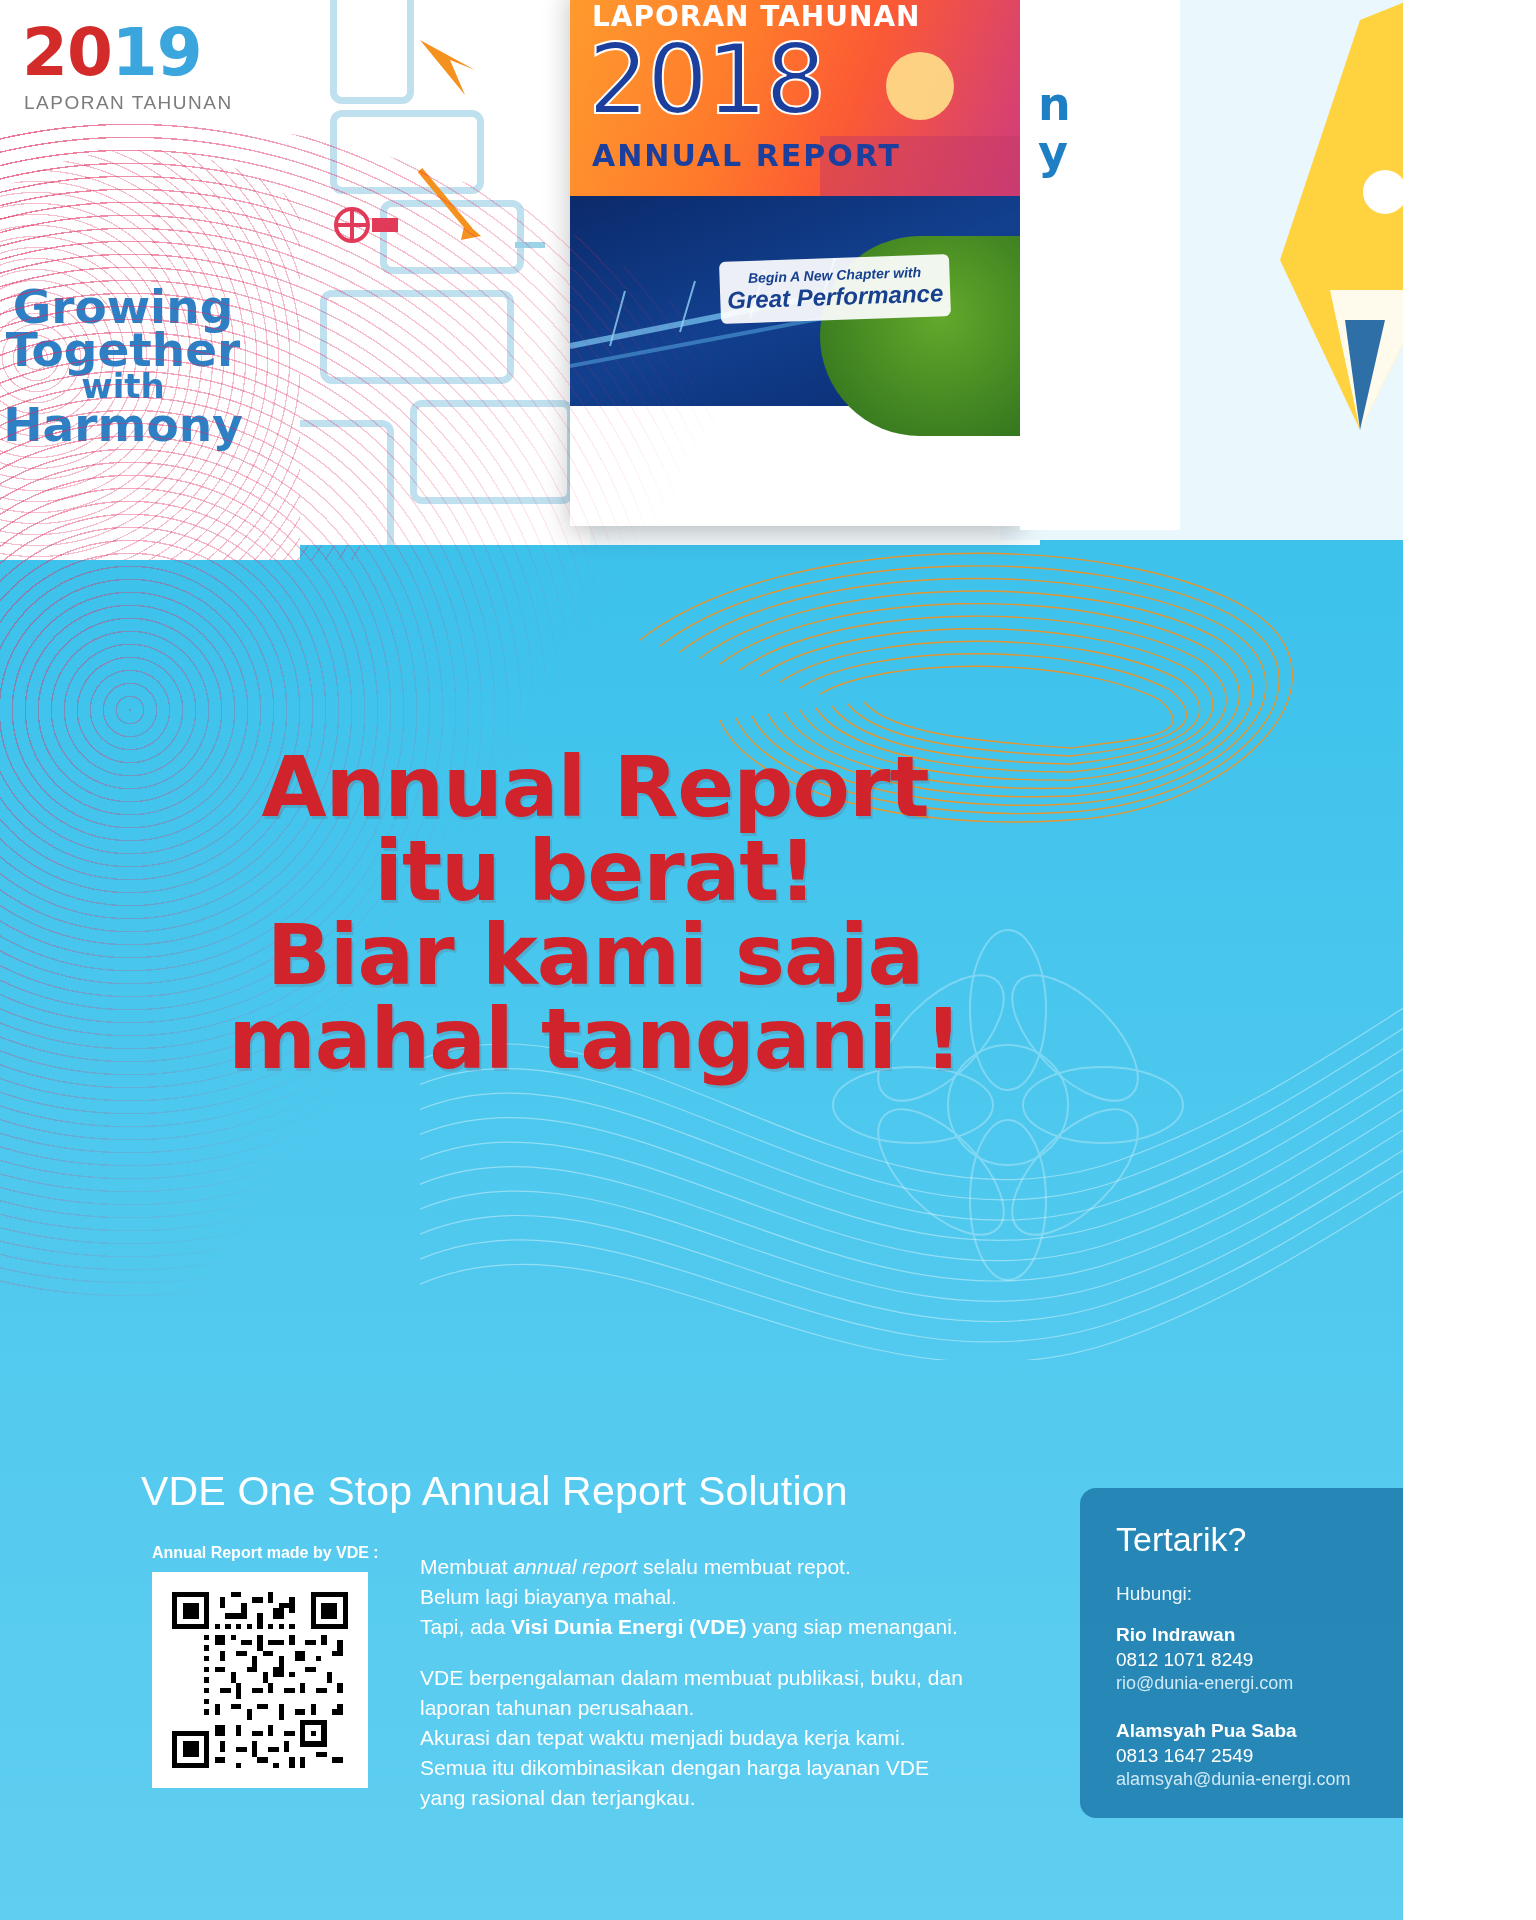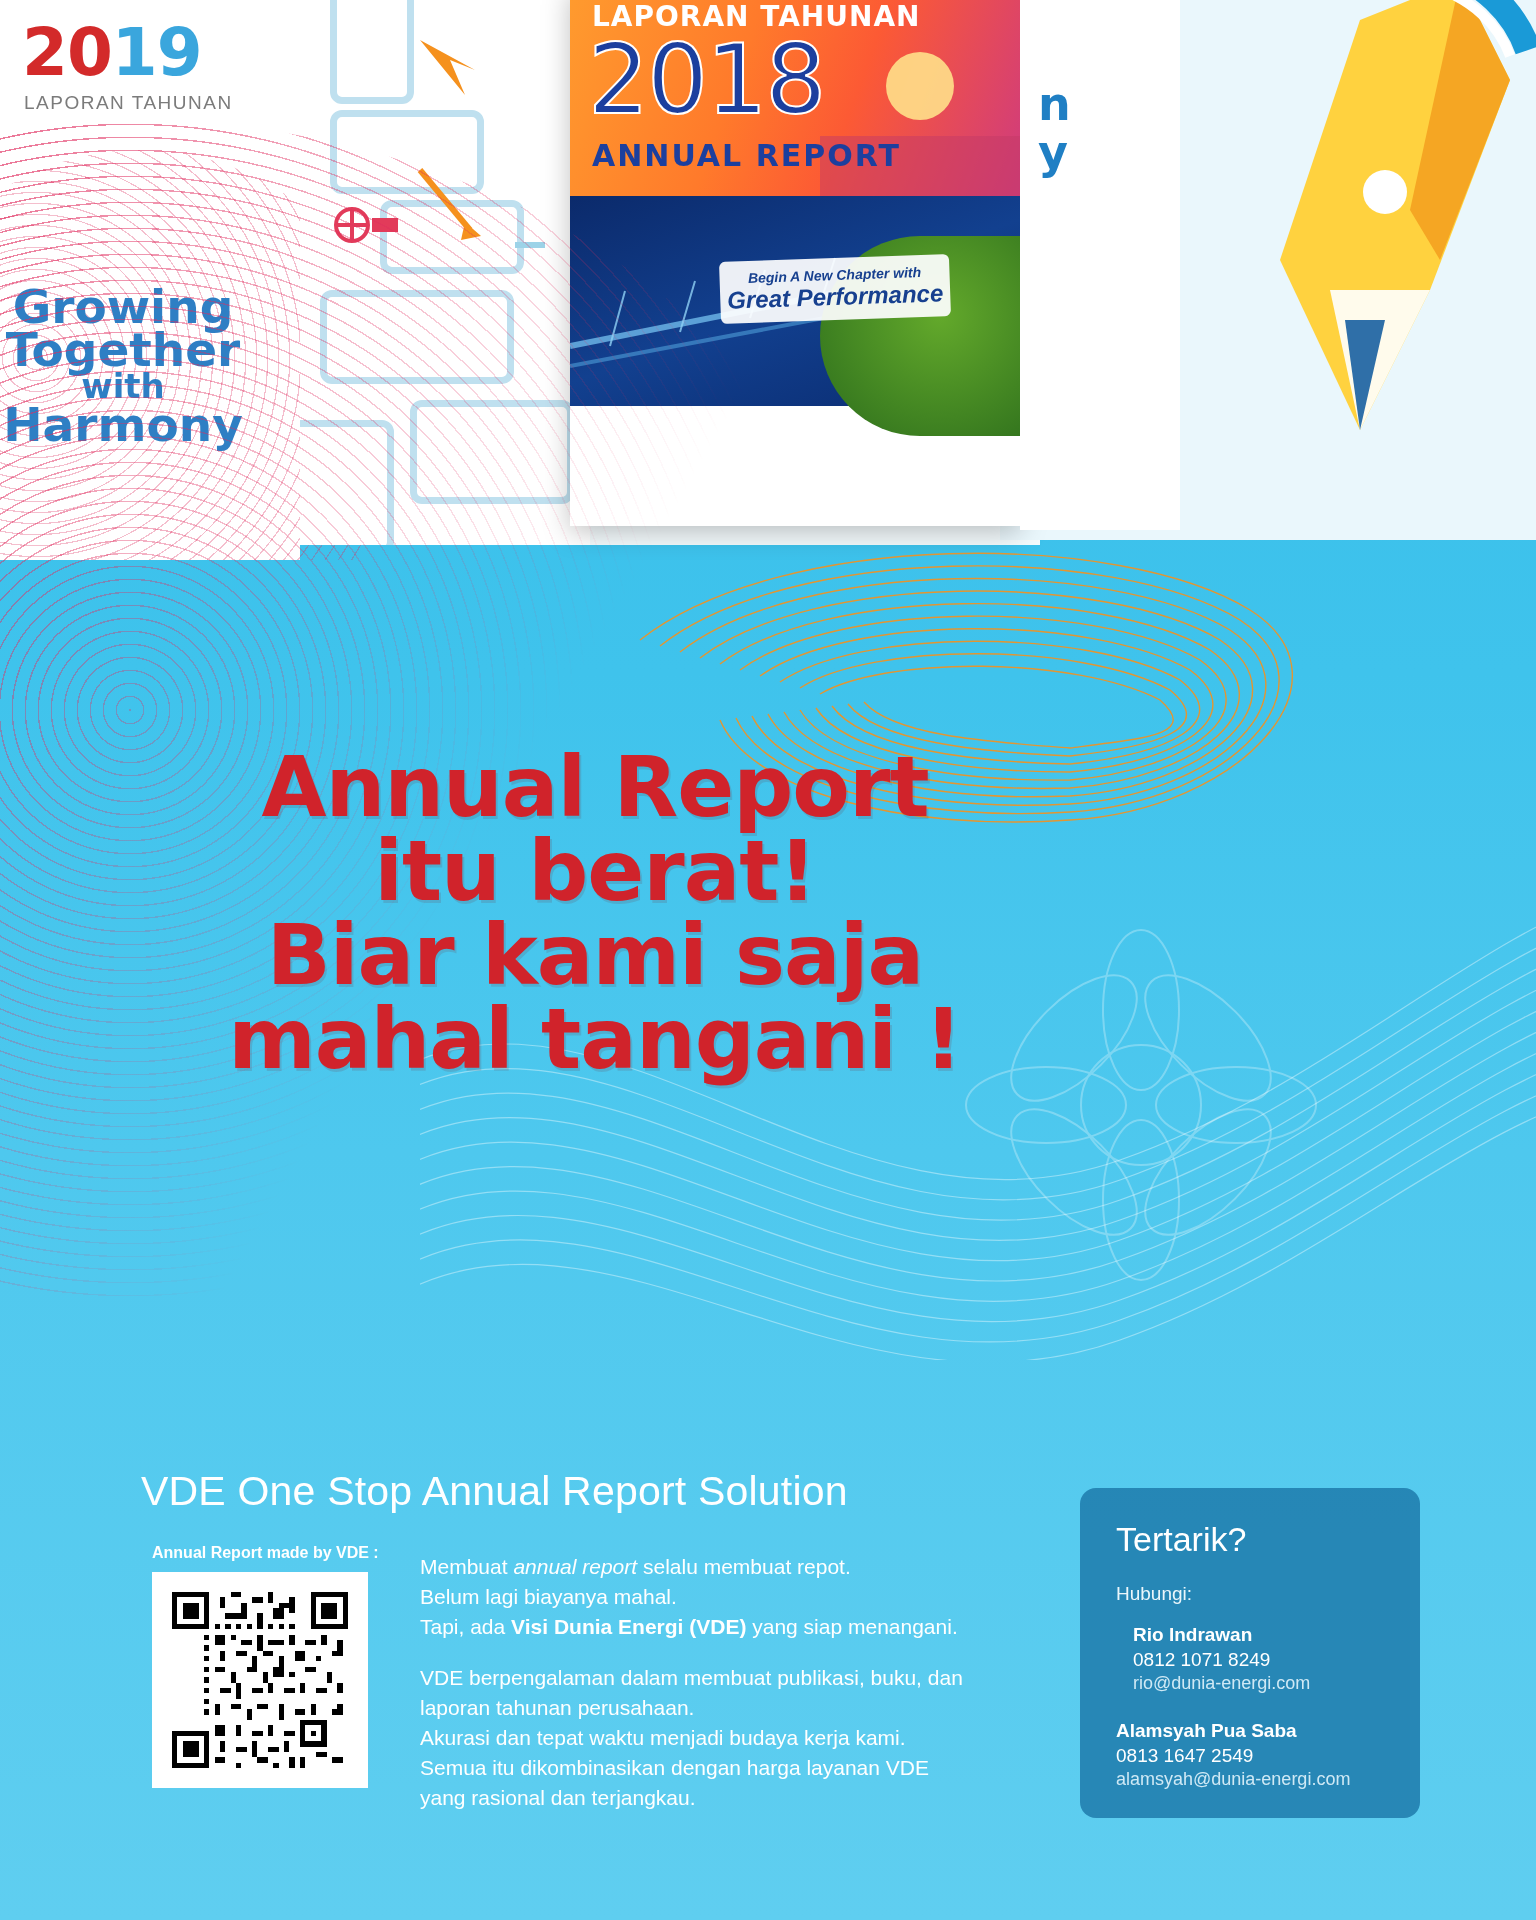--- a/index.html
+++ b/index.html
@@ -5,21 +5,21 @@
   html, body {
     margin: 0;
     padding: 0;
     background: #ffffff;
   }
   body {
     font-family: "Liberation Sans", sans-serif;
   }
   .poster {
     position: relative;
-    width: 1536px;
+    width: 1403px;
     height: 1920px;
     overflow: hidden;
     background: linear-gradient(180deg, #35bdea 0%, #3fc3ec 35%, #4ec8ee 60%, #5fcef0 100%);
   }
 
   
   .top-band {
     position: absolute;
     left: 0; top: 0;
     width: 1536px; height: 560px;
@@ -290,21 +290,21 @@
     left: 36px; top: 32px;
     font-size: 34px;
     font-weight: 400;
     color: #ffffff;
   }
   .contact-card .lead {
     position: absolute; left: 36px; top: 95px;
     font-size: 19px; color: #eaf6fb;
   }
   .contact-card .person { position: absolute; left: 36px; }
-  .contact-card .p1 { top: 136px; margin-left: 17px; }
+  .contact-card .p1 { top: 136px; }
   .contact-card .p2 { top: 232px; }
   .contact-card .nm {
     font-size: 19px; font-weight: 700; color: #ffffff;
     margin-bottom: 3px;
   }
   .contact-card .ph {
     font-size: 19px; color: #ffffff; margin-bottom: 2px;
   }
   .contact-card .em {
     font-size: 18px; color: #cfe9f5;

